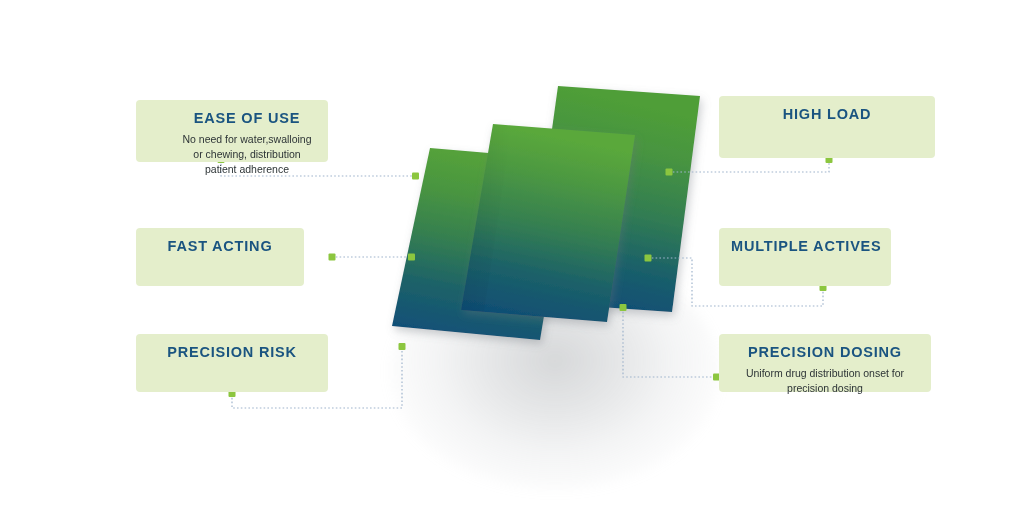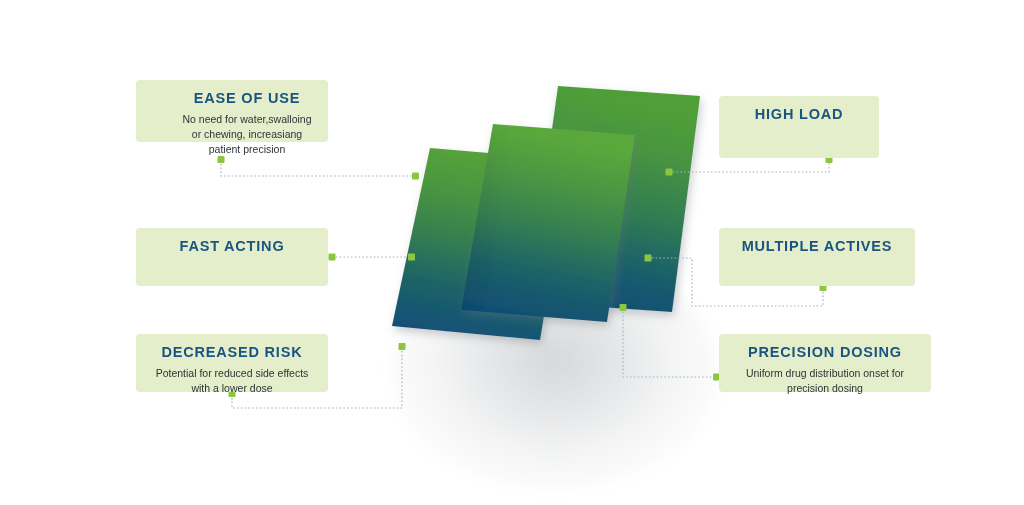--- a/index.html
+++ b/index.html
@@ -66,25 +66,25 @@
     line-height: 1.2;
     margin-bottom: 5px;
     white-space: nowrap;
   }
   .box-body {
     color: #2d3436;
     font-size: 10.5px;
     line-height: 1.42;
   }
 
-  #box-ease      { left: 136px; top: 80px;  width: 192px; height: 62px; padding-left: 42px; }
-  #box-fast      { left: 136px; top: 228px; width: 192px; height: 58px; }
+  #box-ease      { left: 136px; top: 100px;  width: 192px; height: 62px; padding-left: 42px; }
+  #box-fast      { left: 136px; top: 228px; width: 168px; height: 58px; }
   #box-risk      { left: 136px; top: 334px; width: 192px; height: 58px; }
-  #box-load      { left: 719px; top: 96px;  width: 160px; height: 62px; }
-  #box-actives   { left: 719px; top: 228px; width: 196px; height: 58px; }
+  #box-load      { left: 719px; top: 96px;  width: 216px; height: 62px; }
+  #box-actives   { left: 719px; top: 228px; width: 172px; height: 58px; }
   #box-precision { left: 719px; top: 334px; width: 212px; height: 58px; }
 
   
   .connectors {
     position: absolute;
     left: 0; top: 0;
     width: 1024px;
     height: 505px;
     pointer-events: none;
   }
@@ -191,30 +191,29 @@
 
     <g>
       <path class="conn-path" d="M 623,308 L 623,377 L 716,377"></path>
       <rect class="conn-dot" x="619.5" y="304" width="7" height="7" rx="1"></rect>
       <rect class="conn-dot" x="713" y="373.5" width="7" height="7" rx="1"></rect>
     </g>
   </svg>
 
   <div class="info-box" id="box-ease">
     <div class="box-title">EASE OF USE</div>
-    <div class="box-body">No need for water,swalloing or chewing, increasiang patient precision</div>
+    <div class="box-body">No need for water,swalloing or chewing, distribution patient adherence</div>
   </div>
 
   <div class="info-box" id="box-fast">
     <div class="box-title">FAST ACTING</div>
   </div>
 
   <div class="info-box" id="box-risk">
-    <div class="box-title">DECREASED RISK</div>
-    <div class="box-body">Potential for reduced side effects with a lower dose</div>
+    <div class="box-title">PRECISION RISK</div>
   </div>
 
   <div class="info-box" id="box-load">
     <div class="box-title">HIGH LOAD</div>
   </div>
 
   <div class="info-box" id="box-actives">
     <div class="box-title">MULTIPLE ACTIVES</div>
   </div>
 

